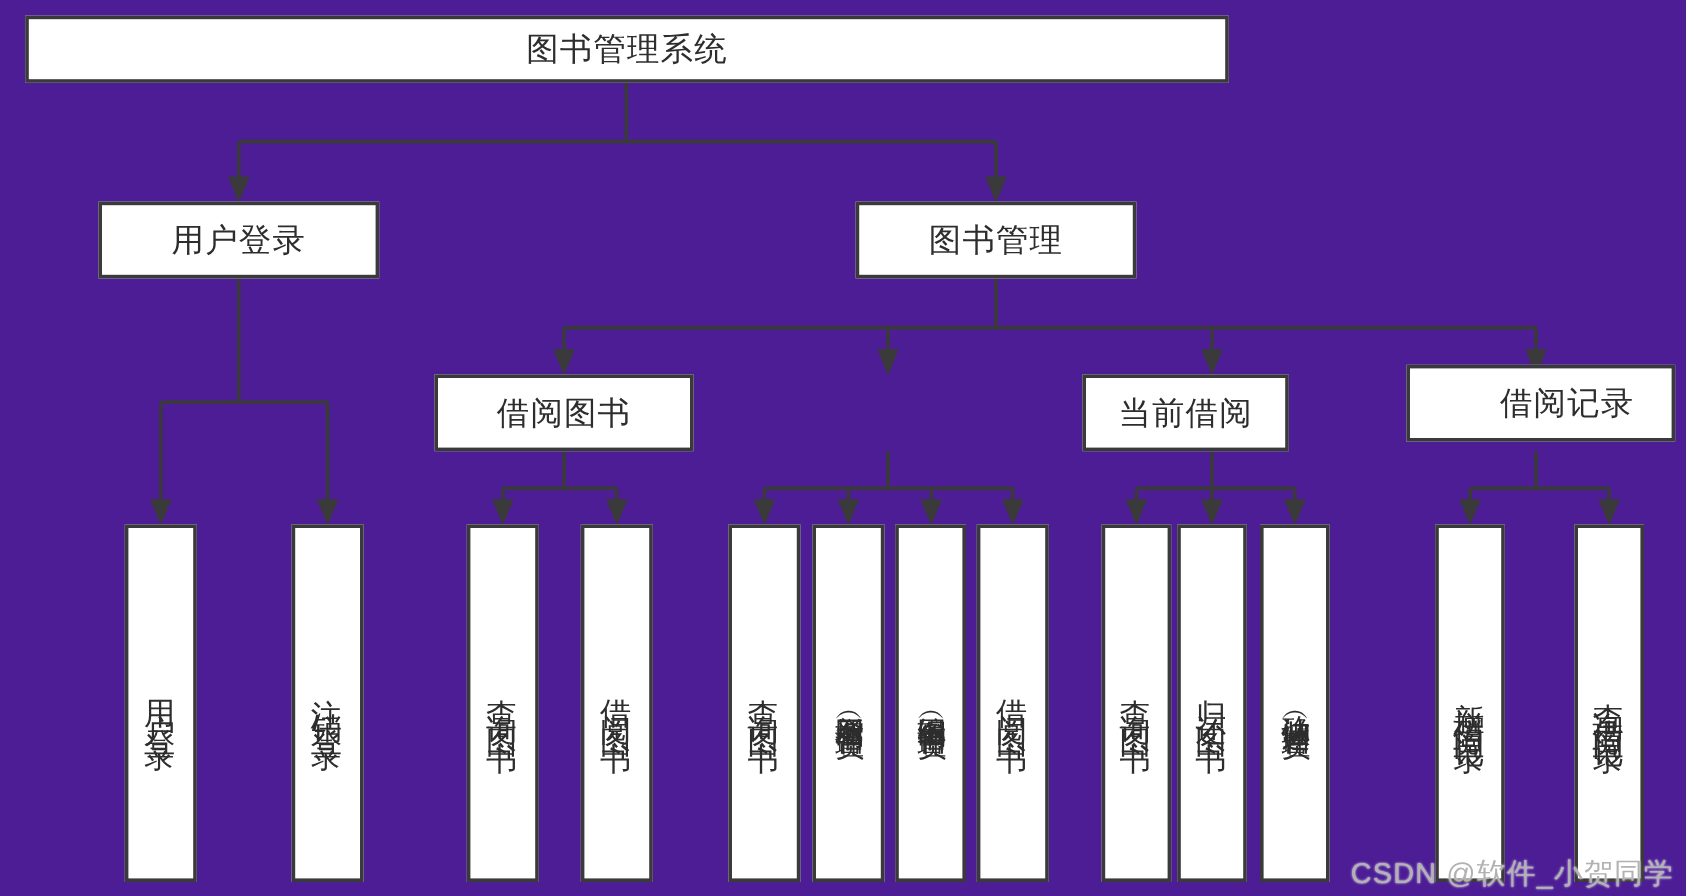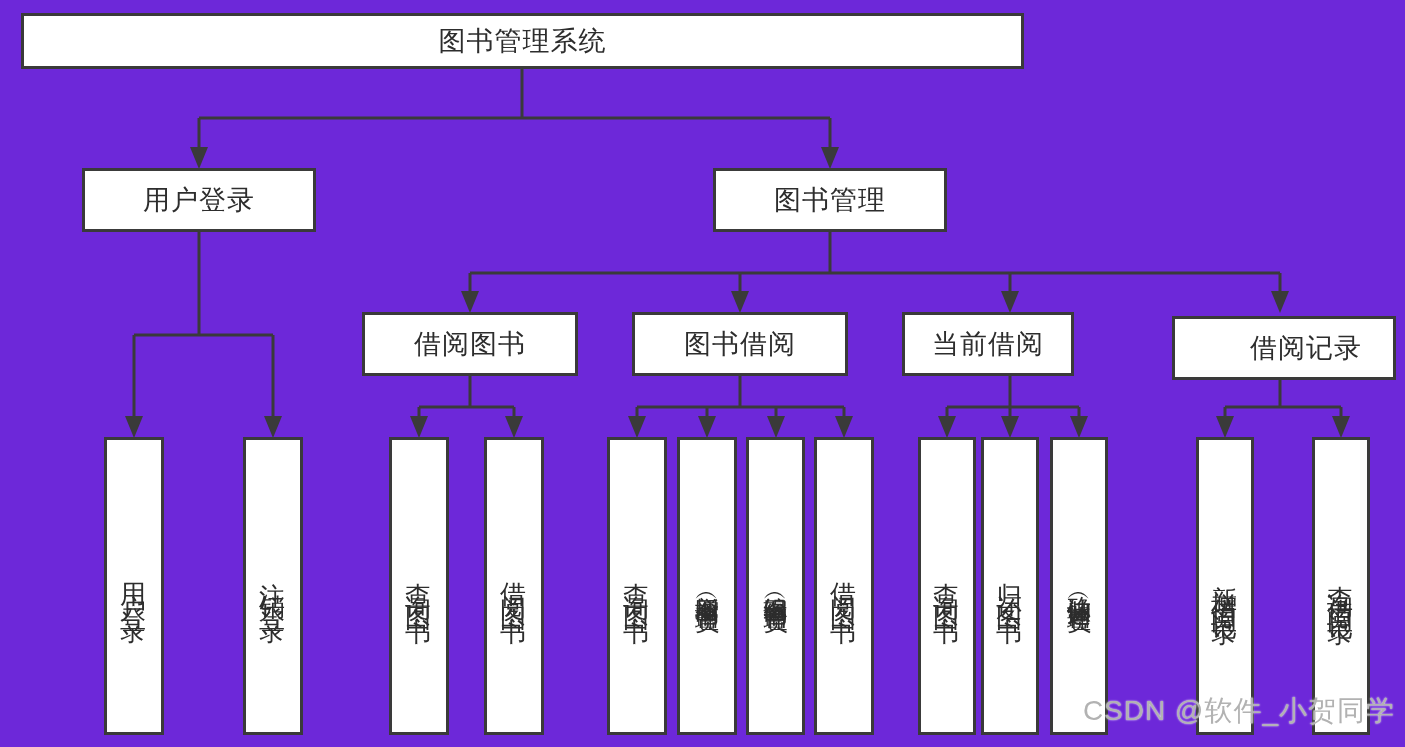--- a/index.html
+++ b/index.html
@@ -1,19 +1,19 @@
 <!DOCTYPE html>
 <html><head>
 <meta charset="utf-8">
 <style>
   html,body{margin:0;padding:0;background:#fff;}
   #canvas{
     position:relative;
     width:1405px;height:747px;
-    background:#6d28d9;
+    background:#4c1d95;
     font-family:"Liberation Sans","DejaVu Sans",sans-serif;
     overflow:hidden;
   }
   #wires{position:absolute;left:0;top:0;pointer-events:none;}
   .box{
     position:absolute;
     box-sizing:border-box;
     border:3px solid #3a3a3a;
     background:#ffffff;
     display:flex;align-items:center;justify-content:center;
@@ -32,40 +32,40 @@
 
   
   #b-root{left:21px;top:13px;width:1003px;height:56px;}
   
   #b-user-login{left:82px;top:168px;width:234px;height:64px;}
   #b-book-mgmt{left:713px;top:168px;width:234px;height:64px;}
   
   #b-new-book-rec{left:362px;top:312px;width:216px;height:64px;}
   #b-book-borrow{left:632px;top:312px;width:216px;height:64px;}
   #b-current-borrow{left:902px;top:312px;width:172px;height:64px;}
-  #b-borrow-record{left:1172px;top:316px;width:224px;height:64px;padding-left:44px;}
+  #b-borrow-record{left:1172px;top:304px;width:224px;height:64px;padding-left:44px;}
   
   #b-leaf-user-login{left:104px;top:437px;width:60px;height:298px;}
   #b-leaf-logout{left:243px;top:437px;width:60px;height:298px;}
   #b-leaf-nbr-query{left:389px;top:437px;width:60px;height:298px;}
   #b-leaf-nbr-borrow{left:484px;top:437px;width:60px;height:298px;}
   #b-leaf-bb-query{left:607px;top:437px;width:60px;height:298px;}
   #b-leaf-bb-add{left:677px;top:437px;width:60px;height:298px;}
   #b-leaf-bb-edit{left:746px;top:437px;width:59px;height:298px;}
   #b-leaf-bb-borrow{left:814px;top:437px;width:60px;height:298px;}
   #b-leaf-cb-query{left:918px;top:437px;width:58px;height:298px;}
   #b-leaf-cb-return{left:981px;top:437px;width:58px;height:298px;}
   #b-leaf-cb-confirm{left:1050px;top:437px;width:58px;height:298px;}
   #b-leaf-br-add{left:1196px;top:437px;width:58px;height:298px;}
   #b-leaf-br-query{left:1312px;top:437px;width:58px;height:298px;}
 
   #watermark{
     position:absolute;
-    right:10px;top:692px;
-    font-size:28px;
+    right:10px;top:712px;
+    font-size:24px;
     color:#b2b2b2;
     letter-spacing:1px;
     text-shadow:0 0 2px #ffffff;
   }
 </style>
 </head>
 <body>
 
 <div id="canvas">
 
@@ -108,21 +108,20 @@
       <polygon points="1332,416 1350,416 1341,438"></polygon>
     </g>
   </svg>
 
   <div class="box h" id="b-root">图书管理系统</div>
 
   <div class="box h" id="b-user-login">用户登录</div>
   <div class="box h" id="b-book-mgmt">图书管理</div>
 
   <div class="box h" id="b-new-book-rec">借阅图书</div>
-  <div class="box h" id="b-book-borrow">图书借阅</div>
   <div class="box h" id="b-current-borrow">当前借阅</div>
   <div class="box h" id="b-borrow-record">借阅记录</div>
 
   <div class="box v" id="b-leaf-user-login">
     <span class="vtext">用户登录</span>
   </div>
   <div class="box v" id="b-leaf-logout">
     <span class="vtext">注销登录</span>
   </div>
 

